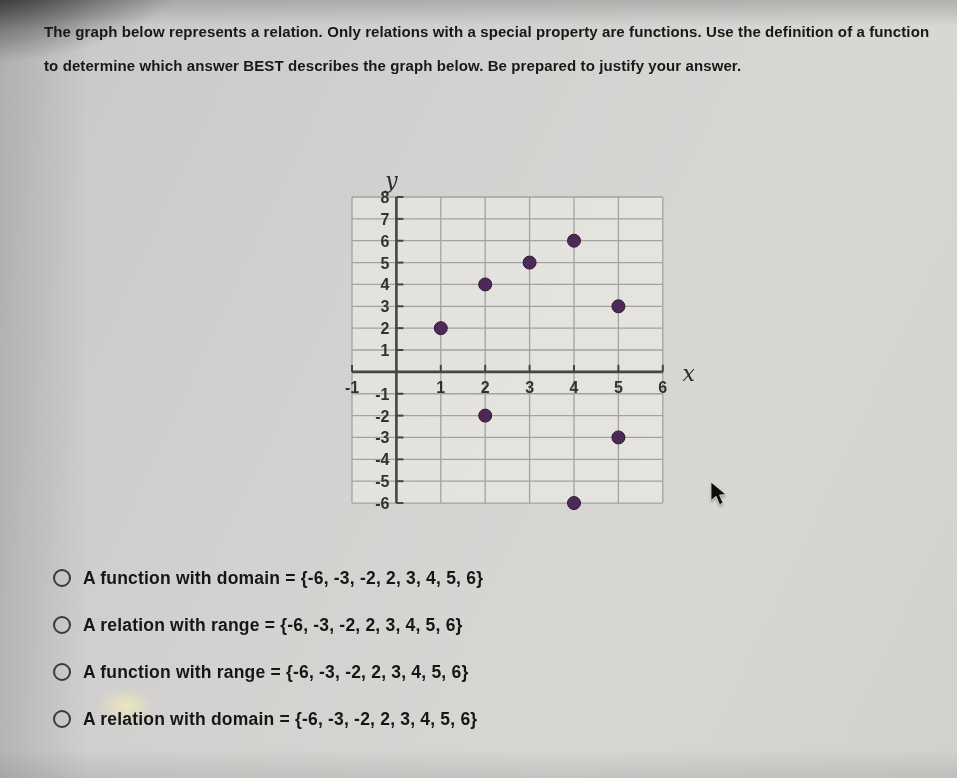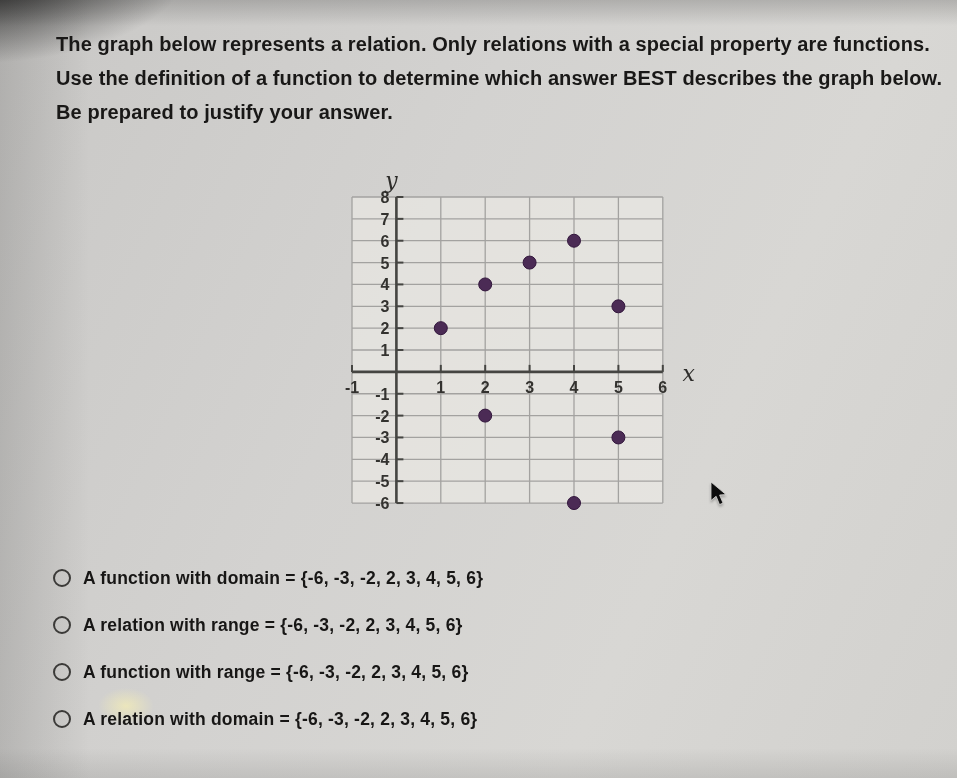--- a/index.html
+++ b/index.html
@@ -13,25 +13,25 @@
       radial-gradient(300px 130px at -30px -30px, rgba(8,8,8,0.92), rgba(8,8,8,0) 72%),
       linear-gradient(to bottom, rgba(25,25,24,0.20), rgba(25,25,24,0) 26px),
       linear-gradient(to right, rgba(25,25,24,0.14), rgba(25,25,24,0) 90px),
       linear-gradient(to top, rgba(25,25,24,0.10), rgba(25,25,24,0) 30px),
       linear-gradient(115deg, #c9c8c6 0%, #d3d2d0 40%, #d8d7d4 70%, #d2d1ce 100%);
   }
 
   .question {
     position: absolute;
     left: 40px; top: 11px; width: 896px;
-    font-size: 20px; line-height: 34px;
+    font-size: 15px; line-height: 34px;
     font-weight: 600;
     color: #191817;
     letter-spacing: 0.1px;
-    margin: 16px;
+    margin: 4px;
   }
 
   .graph-wrap {
     position: absolute;
     left: 340px; top: 155px;
     width: 380px; height: 372px;
   }
   #chart-svg { display: block; }
   #chart-svg text.tick {
     font-family: "Liberation Sans", sans-serif;

